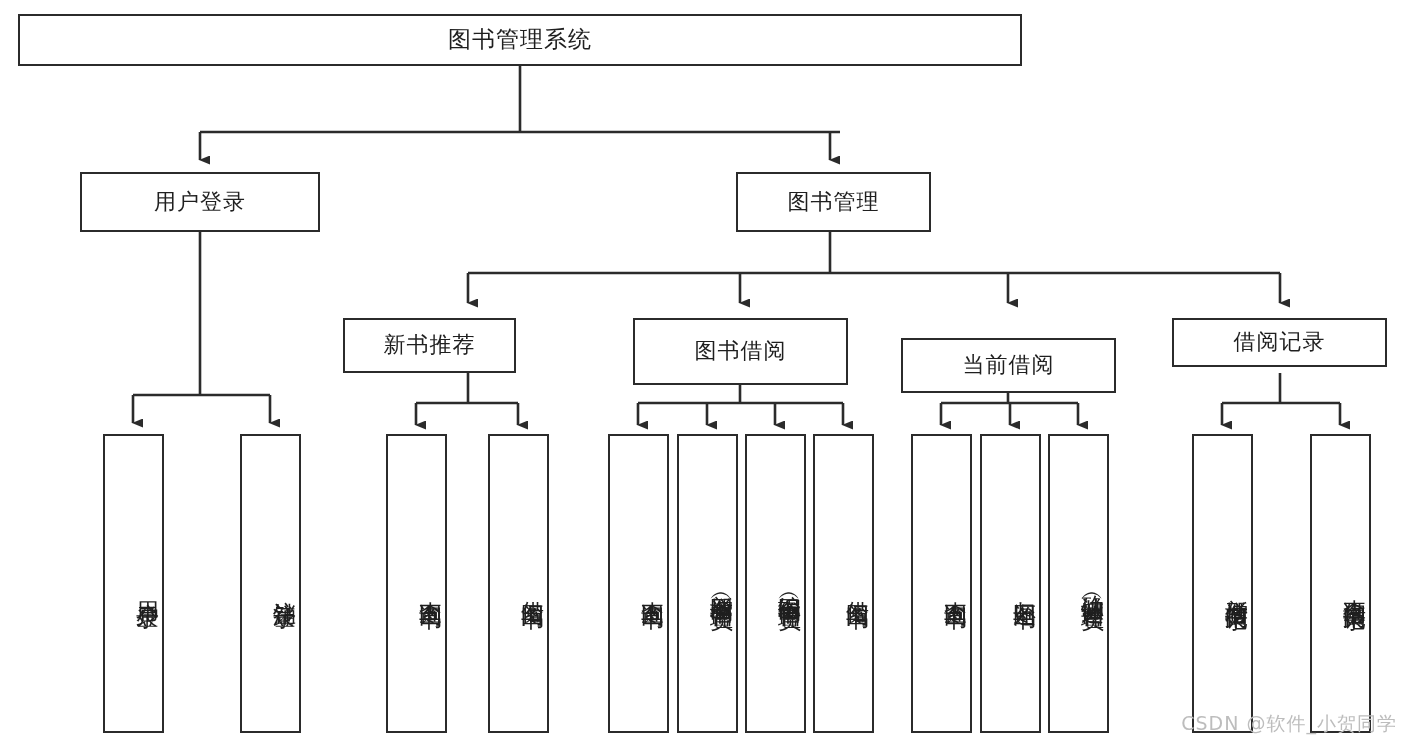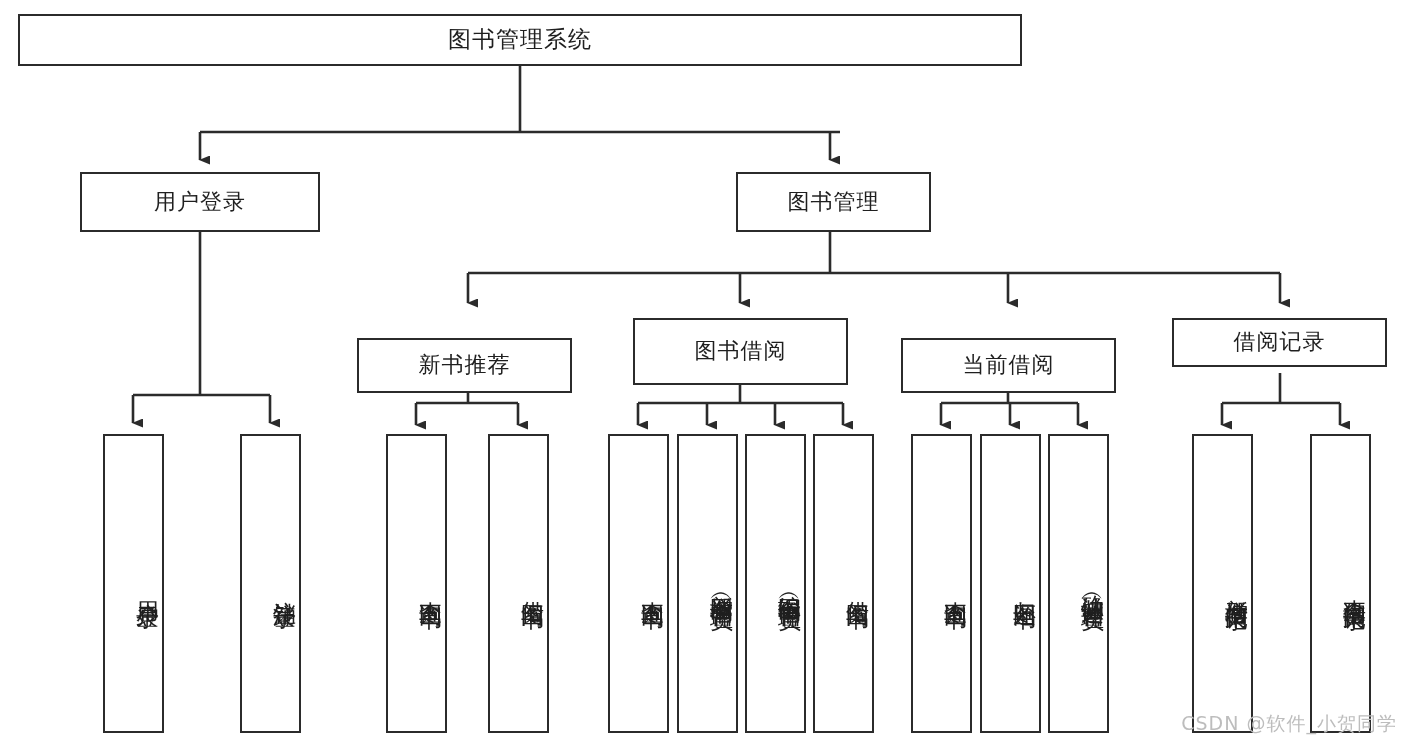--- a/index.html
+++ b/index.html
@@ -116,21 +116,21 @@
       <path d="M1222,403 L1222,425" marker-end="url(#arrowhead)"></path>
       <path d="M1340,403 L1340,425" marker-end="url(#arrowhead)"></path>
     </g>
   </svg>
 
   <div class="node horizontal root" style="left:18px;top:14px;width:1004px;height:52px;">图书管理系统</div>
 
   <div class="node horizontal" style="left:80px;top:172px;width:240px;height:60px;">用户登录</div>
   <div class="node horizontal" style="left:712px;top:172px;width:195px;height:60px;margin-left:24px;">图书管理</div>
 
-  <div class="node horizontal" style="left:357px;top:318px;width:215px;height:55px;margin-top:20px;">新书推荐</div>
+  <div class="node horizontal" style="left:343px;top:318px;width:173px;height:55px;">新书推荐</div>
   <div class="node horizontal" style="left:633px;top:318px;width:215px;height:67px;">图书借阅</div>
   <div class="node horizontal" style="left:901px;top:318px;width:215px;height:55px;margin-top:20px;">当前借阅</div>
   <div class="node horizontal" style="left:1172px;top:318px;width:215px;height:49px;">借阅记录</div>
 
   <div class="node vertical" style="left:103px;top:434px;width:61px;height:299px;">用户登录</div>
   <div class="node vertical" style="left:240px;top:434px;width:61px;height:299px;">注销登录</div>
 
   <div class="node vertical" style="left:386px;top:434px;width:61px;height:299px;">查询图书</div>
   <div class="node vertical" style="left:488px;top:434px;width:61px;height:299px;">借阅图书</div>
 

